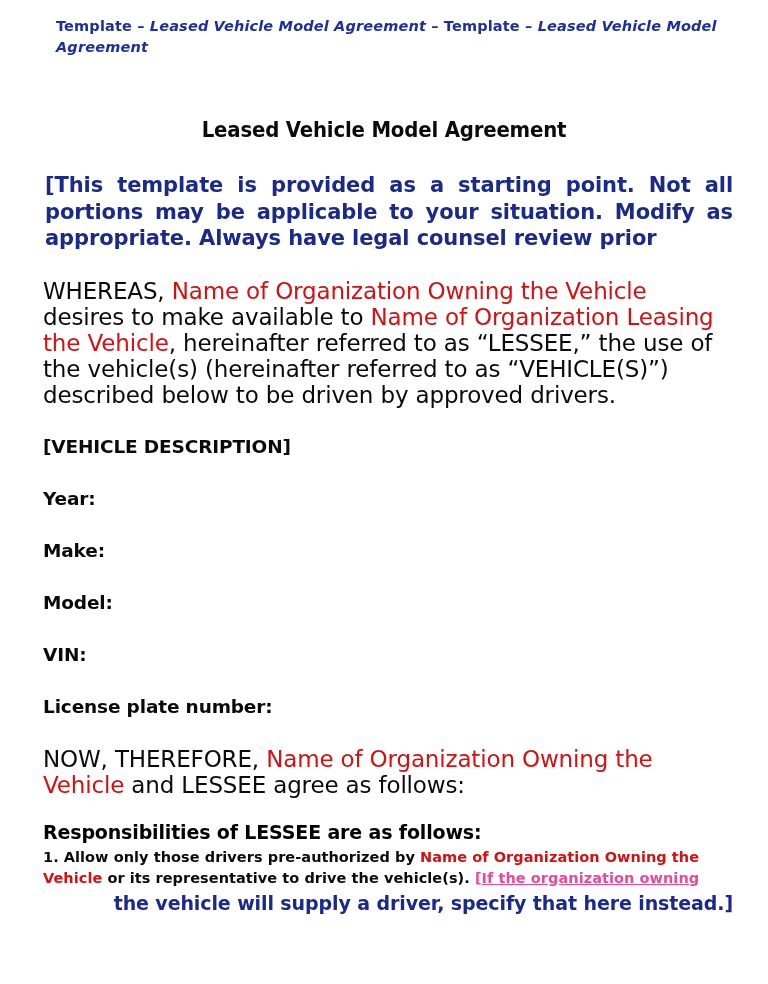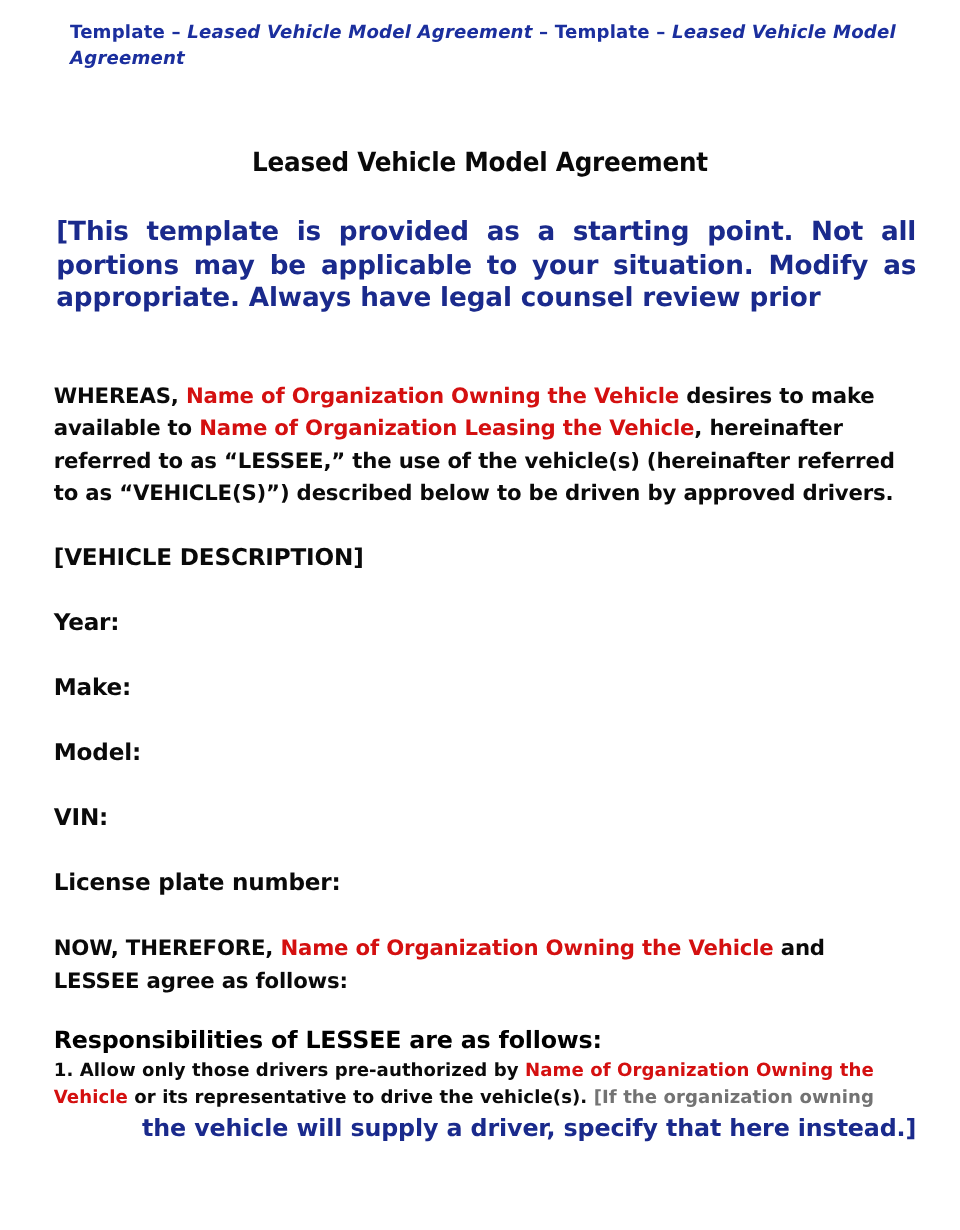--- a/index.html
+++ b/index.html
@@ -58,46 +58,46 @@
     top: 172px;
     width: 690px;
   }
 
   .notice {
     color: #1a2a8c;
     font-size: 21px;
     font-weight: bold;
     line-height: 26.5px;
     text-align: justify;
-    margin: 0 0 52px 2px;
+    margin: 0 0 26px 2px;
     letter-spacing: -0.1px;
   }
   .notice .last-line { text-align: left; }
 
   p.para {
     color: #0a0a0a;
-    font-size: 17px;
-    font-weight: bold;
+    font-size: 23px;
+    font-weight: normal;
     line-height: 26px;
     margin: 12px 0 26px 0;
     letter-spacing: -0.15px;
   }
   p.para.tight { margin-bottom: 22px; }
 
   .field {
     color: #0a0a0a;
     font-size: 18.5px;
     font-weight: bold;
     line-height: 26px;
     margin: 0 0 26px 0;
     letter-spacing: -0.15px;
   }
 
   .red { color: #d41010; }
-  .blue { color: #737373; }
+  .blue { color: #ec4899; text-decoration: underline; }
 
   
   .resp-head {
     color: #000000;
     font-size: 19px;
     font-weight: bold;
     line-height: 24px;
     margin: 0 0 3px 0;
     letter-spacing: -0.15px;
   }

